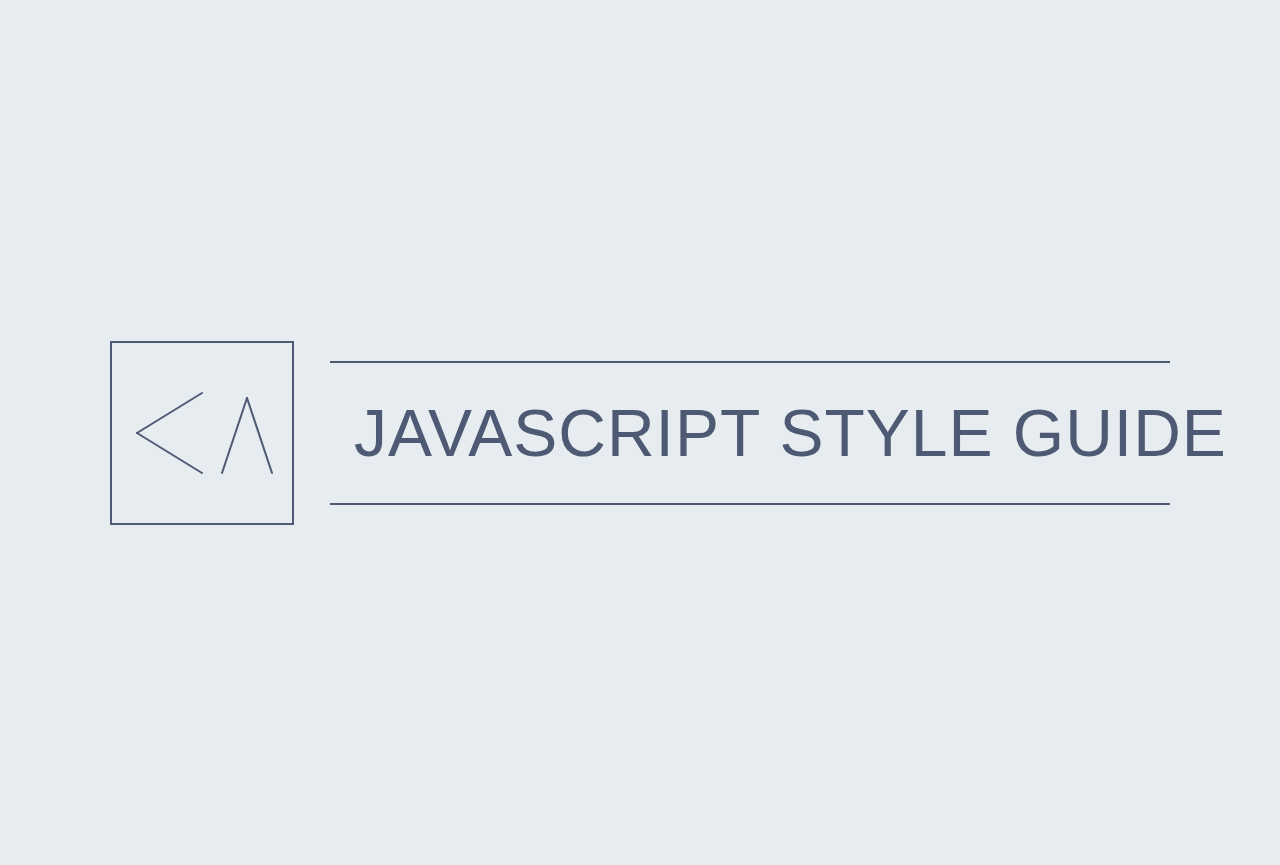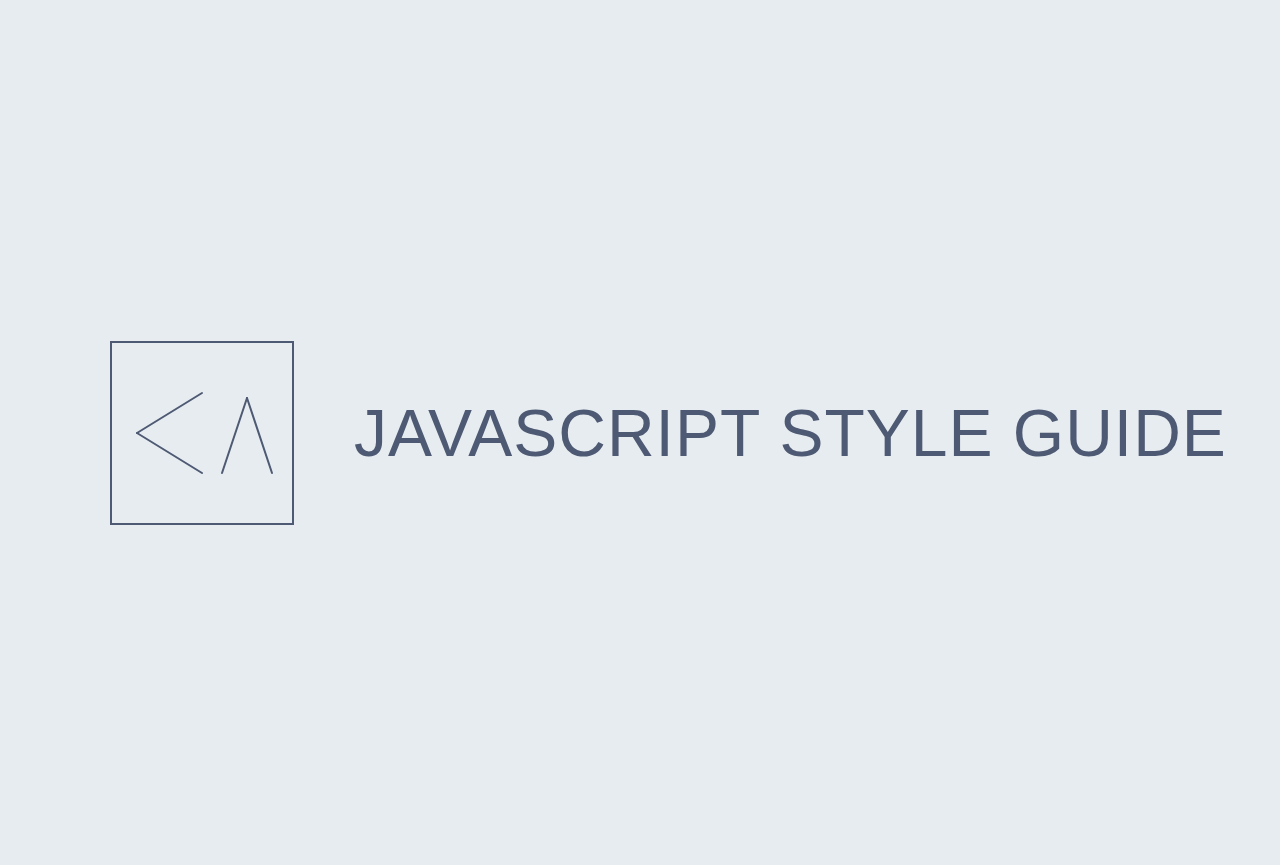--- a/index.html
+++ b/index.html
@@ -27,23 +27,22 @@
       border: 2px solid #4e5a73;
       display: flex;
       align-items: center;
       justify-content: center;
     }
     .logo-box svg {
       display: block;
     }
     .title-section {
       display: flex;
-      flex-direction: row;
+      flex-direction: column;
       width: 840px;
-      align-items: center;
     }
     .rule {
       height: 2px;
       background-color: #4e5a73;
       width: 100%;
     }
     .title-text {
       font-size: 66px;
       font-weight: 100;
       letter-spacing: 1px;

